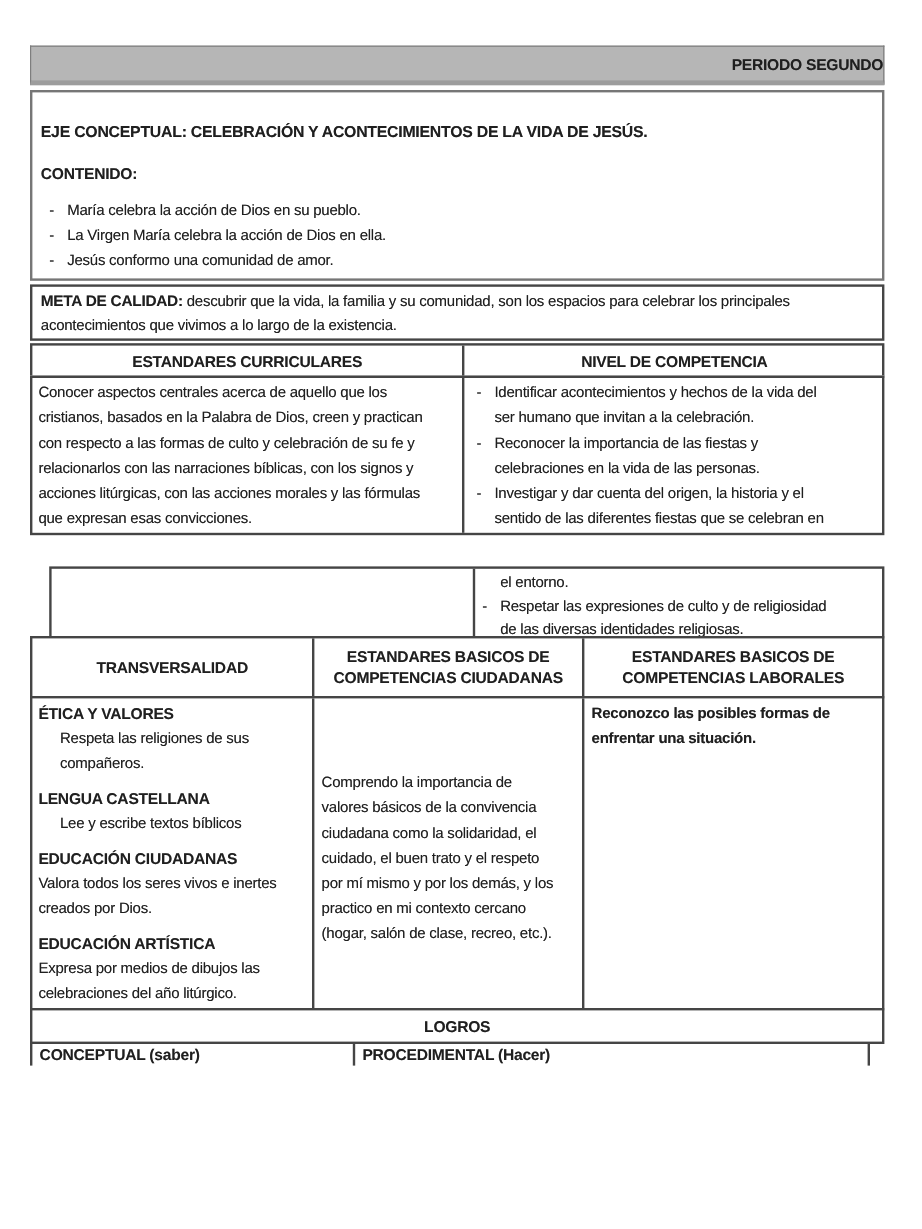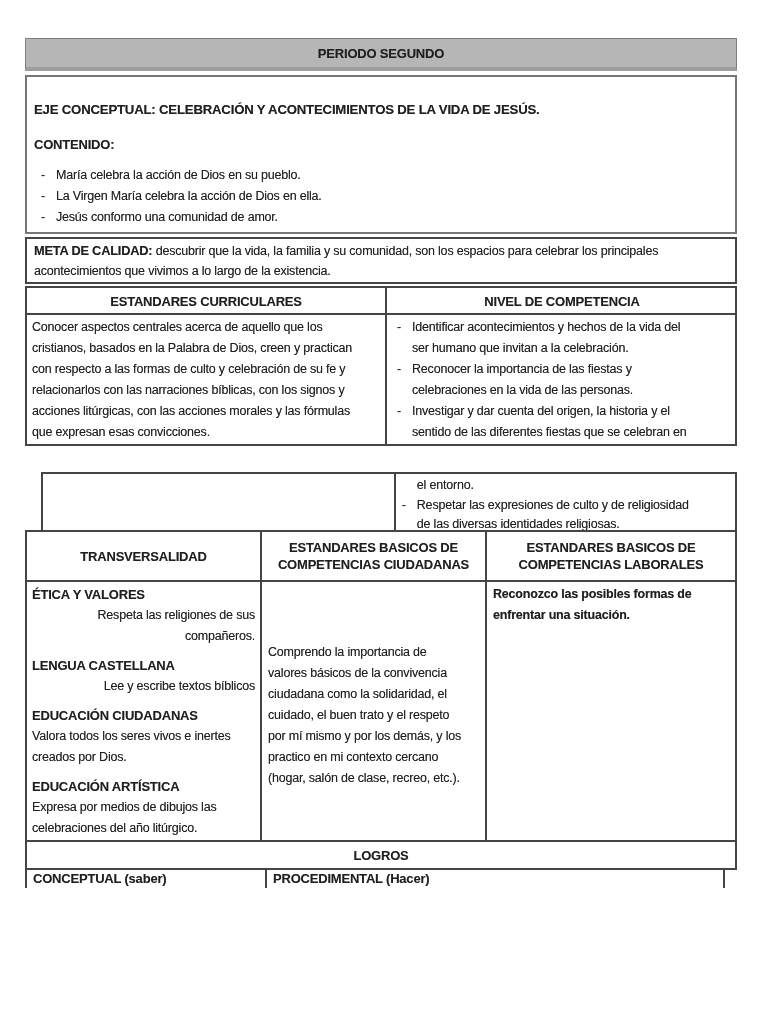--- a/index.html
+++ b/index.html
@@ -12,21 +12,21 @@
   .txt { font-size:12.5px; line-height:21px; letter-spacing:-0.2px;
          text-shadow:0 0 0.5px rgba(0,0,0,0.45); }
   .cap { font-weight:bold; font-size:13px; letter-spacing:-0.2px;
          text-shadow:0 0 0.4px rgba(0,0,0,0.35); }
   .pre { white-space:pre-line; }
 
   
   .bar {
     box-sizing:border-box; height:33px; background:var(--bar_bg,#b6b6b6);
     border:1px solid #7e7e7e; border-bottom:4px solid #9d9d9d;
-    display:flex; align-items:center; justify-content:center;
+    display:flex; align-items:center; justify-content:flex-end;
   }
   
   .box-intro {
     box-sizing:border-box; margin-top:4px; height:159px;
     border:2px solid var(--border_gray,#767676); padding:22px 7px 0 7px;
   }
   .eje { font-weight:bold; font-size:13.2px; margin:0 0 14px 0; }
   .contenido-label { margin:0 0 10px 0; }
   ul.dash { list-style:none; margin:0; padding:0; }
   ul.dash li { position:relative; padding-left:17px; white-space:pre-line; }
@@ -69,30 +69,30 @@
   .t2 .r-body { height:262px; }
   .t2 .c1 { width:233px; }
   .t2 .c2 { width:225px; }
   .t2 .c3 { width:250px; }
   .t2 .r-body .c1 { padding:2px 5px 0 5px; }
   .t2 .r-body .c2 { padding:60px 5px 0 6px; }
   .t2 .r-body .c3 { padding:2px 6px 0 6px;font-weight:bold; }
   .section { margin:0; }
   .section + .section { margin-top:8px; }
   .section .body { margin:0; }
-  .section .body.ind { padding-left:18px;text-align:right; }
+  .section .body.ind { padding-left:18px; }
   .t2 .r-logros { height:30px; }
   .t2 .r-logros .cell { width:100%; }
   
   .t2 .r-cut {
     width:700px; height:18px; border-top:none; border-bottom:none;
     margin-top:0;
   }
   .t2 .r-cut .cell { padding:1px 0 0 6px; }
-  .t2 .r-cut .d1 { width:238px; }
+  .t2 .r-cut .d1 { width:267px; }
   .t2 .r-cut .d2 { width:226px; }
   .t2 .r-cut .d3 { width:233px; }
 </style>
 </head>
 <body>
 
 <div class="page">
   <div class="content">
 
     <div class="bar">

